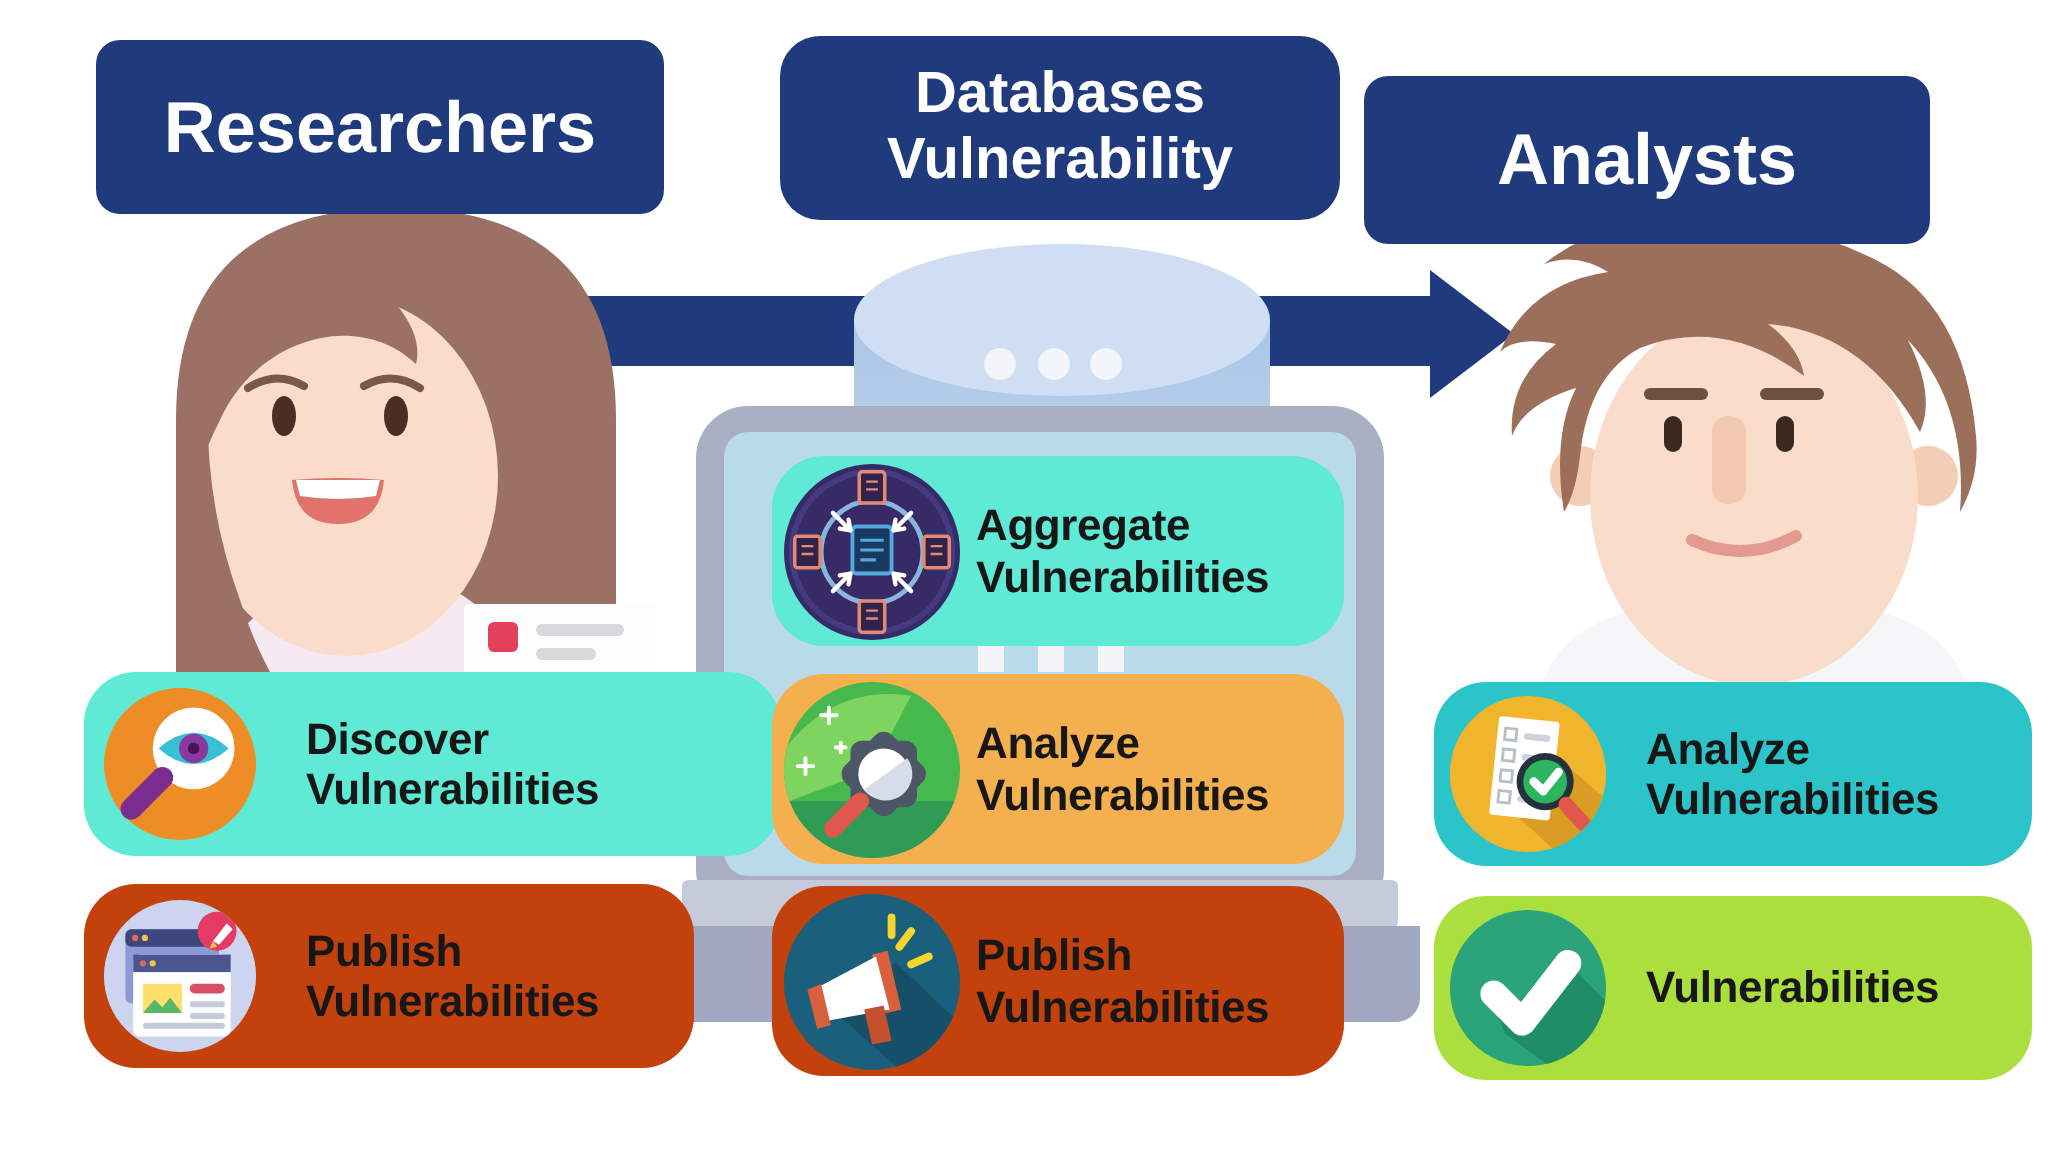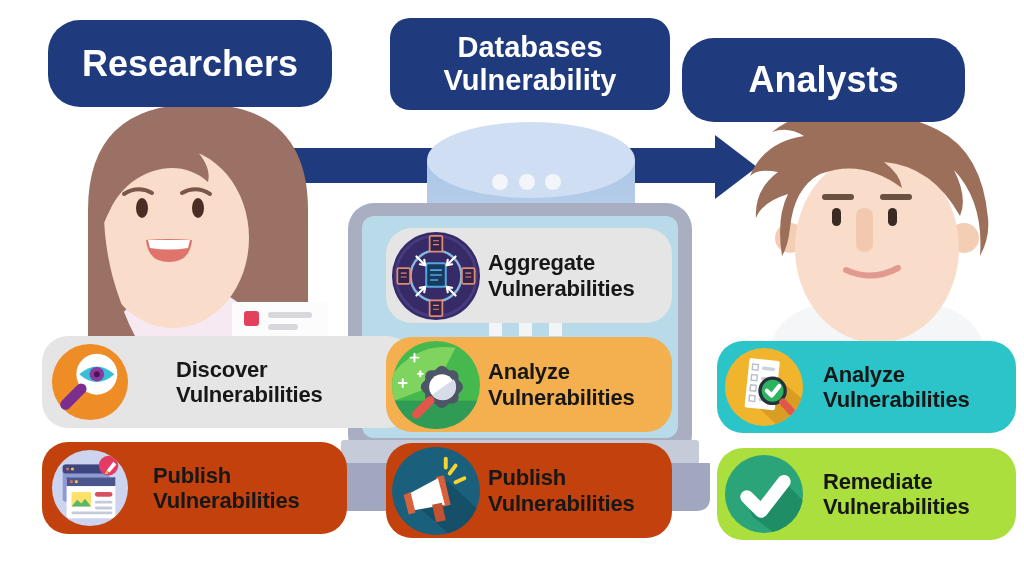--- a/index.html
+++ b/index.html
@@ -1,31 +1,31 @@
 <!DOCTYPE html>
 <html><head>
 <meta charset="utf-8">
 <style>
   html,body{margin:0;padding:0;background:#fff;}
   .canvas{position:relative;width:1024px;height:576px;background:#ffffff;overflow:hidden;
           font-family:"Liberation Sans",sans-serif;}
   .abs{position:absolute;}
   
-  .hdr{position:absolute;background:#1f3b7d;color:#fff;border-radius:32px;
+  .hdr{position:absolute;background:#1f3b7d;color:#fff;border-radius:12px;
        display:flex;flex-direction:column;align-items:center;justify-content:center;
        font-weight:700;text-align:center;line-height:1.15;}
   .hdr-researchers{left:48px;top:20px;width:284px;height:87px;font-size:36px;}
   .hdr-databases{left:390px;top:18px;width:280px;height:92px;font-size:29px;border-radius:20px;}
   .hdr-analysts{left:682px;top:22px;width:283px;height:84px;font-size:36px;margin-top:16px;}
   
   .pill{position:absolute;border-radius:26px;display:flex;align-items:center;}
   .pill .icon{position:absolute;top:50%;transform:translateY(-50%);}
   .pill .lbl{font-weight:700;color:#171717;font-size:22px;line-height:1.14;letter-spacing:-0.2px;}
   .pill .lbl span{display:block;}
-  .p-yellow{background:#e5e5e5;}
+  .p-yellow{background:#5eead4;}
   .p-salmon{background:#c2410c;}
   .p-orange{background:#f4b04e;}
   .p-teal{background:#2bc4c9;}
   .p-lime{background:#abdf3e;}
   
   .monitor-frame{left:348px;top:203px;width:344px;height:258px;background:#a9aec3;border-radius:26px;}
   .monitor-screen{left:362px;top:216px;width:316px;height:222px;background:#b9dae8;border-radius:12px;}
   .base-light{left:341px;top:440px;width:358px;height:24px;background:#c6cbd9;border-radius:3px;}
   .base-dark{left:330px;top:463px;width:380px;height:48px;background:#a1a7bf;border-radius:0 0 12px 12px;}
   .conn{position:absolute;width:13px;height:14px;background:#f2f4f6;top:322px;}
@@ -95,21 +95,21 @@
   </svg>
 
   <div class="abs monitor-frame"></div>
   <div class="abs base-light"></div>
   <div class="abs base-dark"></div>
   <div class="abs monitor-screen"></div>
   <div class="conn" style="left:489px;"></div>
   <div class="conn" style="left:519px;"></div>
   <div class="conn" style="left:549px;"></div>
 
-  <div class="pill p-yellow" style="left:42px;top:336px;width:348px;height:92px;padding-left:23px;">
+  <div class="pill p-yellow" style="left:42px;top:336px;width:348px;height:92px;">
     <span class="icon" style="left:9px;">
       <svg width="78" height="78" viewBox="0 0 80 80" style="display:block">
         <circle cx="40" cy="40" r="39" fill="#ee8d26"></circle>
         <circle cx="47" cy="32" r="21" fill="#ffffff"></circle>
         <path d="M29 32 Q47 16 65 32 Q47 48 29 32 Z" fill="#38c1d6"></path>
         <circle cx="47" cy="32" r="7.5" fill="#8a3a9e"></circle>
         <circle cx="47" cy="32" r="3" fill="#4c1458"></circle>
         <line x1="31" y1="47" x2="15" y2="63" stroke="#7b2e8f" stroke-width="11" stroke-linecap="round"></line>
       </svg>
     </span>
@@ -290,21 +290,20 @@
             </clipPath>
           </defs>
         <circle cx="42" cy="42" r="41" fill="#2aa478"></circle>
         <g clip-path="url(#rcl)">
           <path d="M24 52 L40 68 L68 34 L86 52 L60 88 L30 66 Z" fill="#1f8d66"></path>
           <path d="M24 45 L39 60 L63 29" stroke="#ffffff" stroke-width="14" fill="none" stroke-linecap="round" stroke-linejoin="round"></path>
         </g>
       </svg>
     </span>
     <div class="lbl" style="padding-left:106px;">
-      <span>Remediate</span>
       <span>Vulnerabilities</span>
     </div>
   </div>
 
   <div class="hdr hdr-researchers">
     <span>Researchers</span>
   </div>
   <div class="hdr hdr-databases">
     <span>Databases</span>
     <span>Vulnerability</span>

